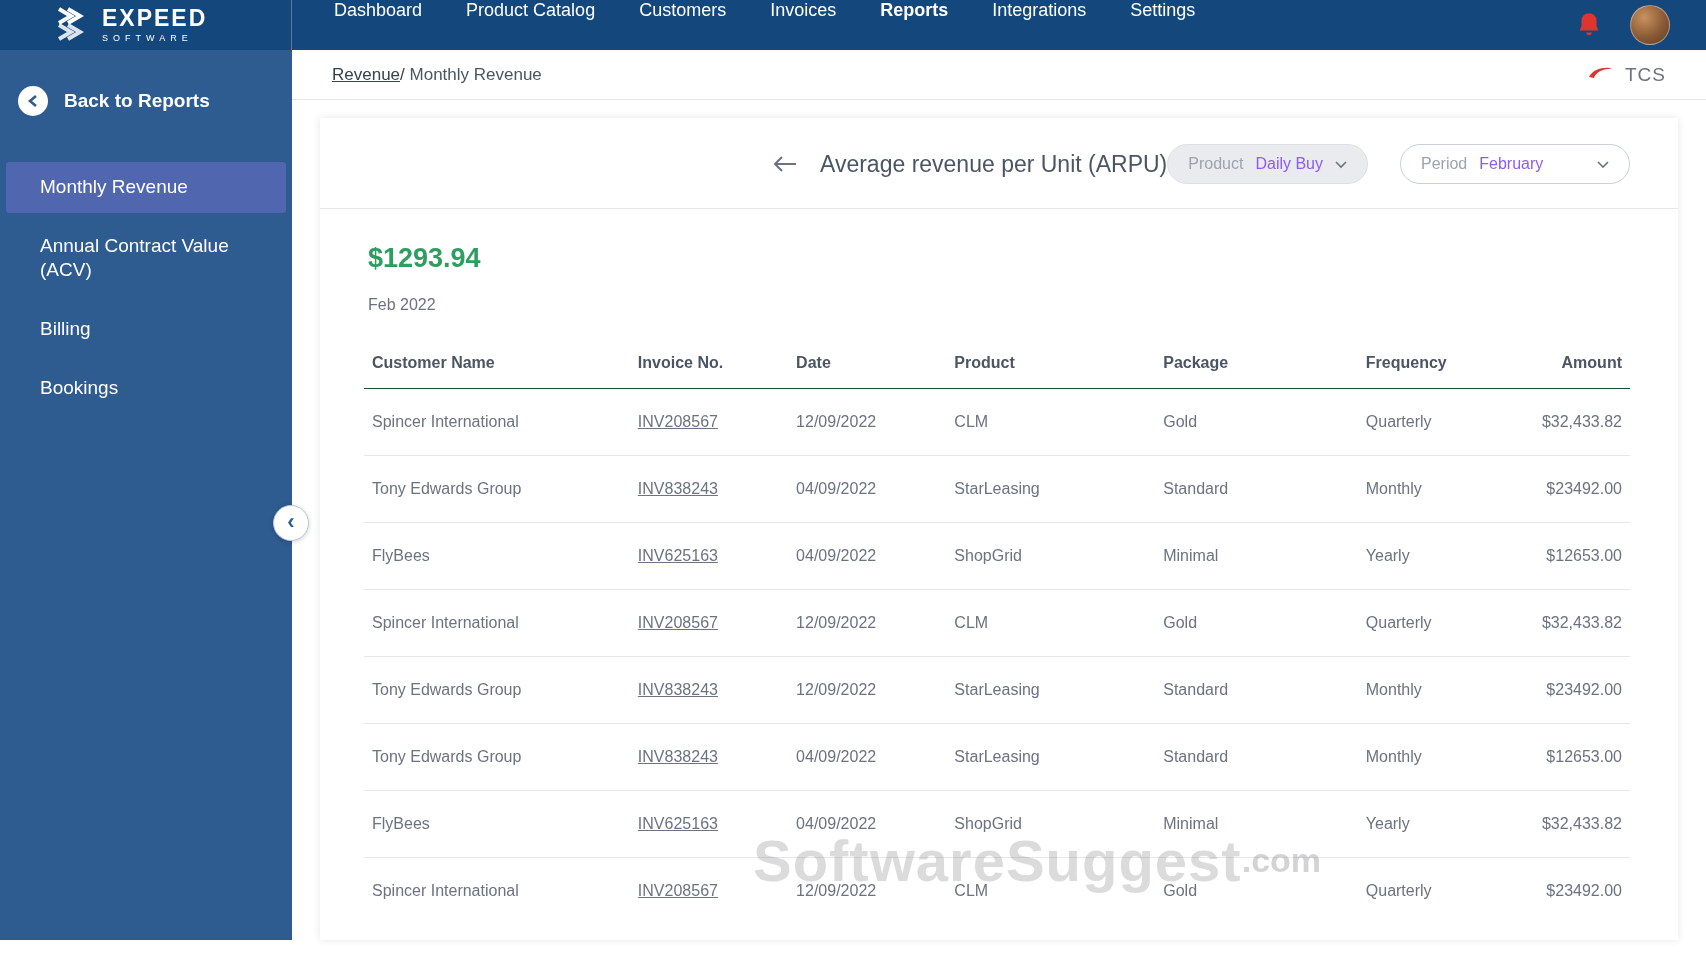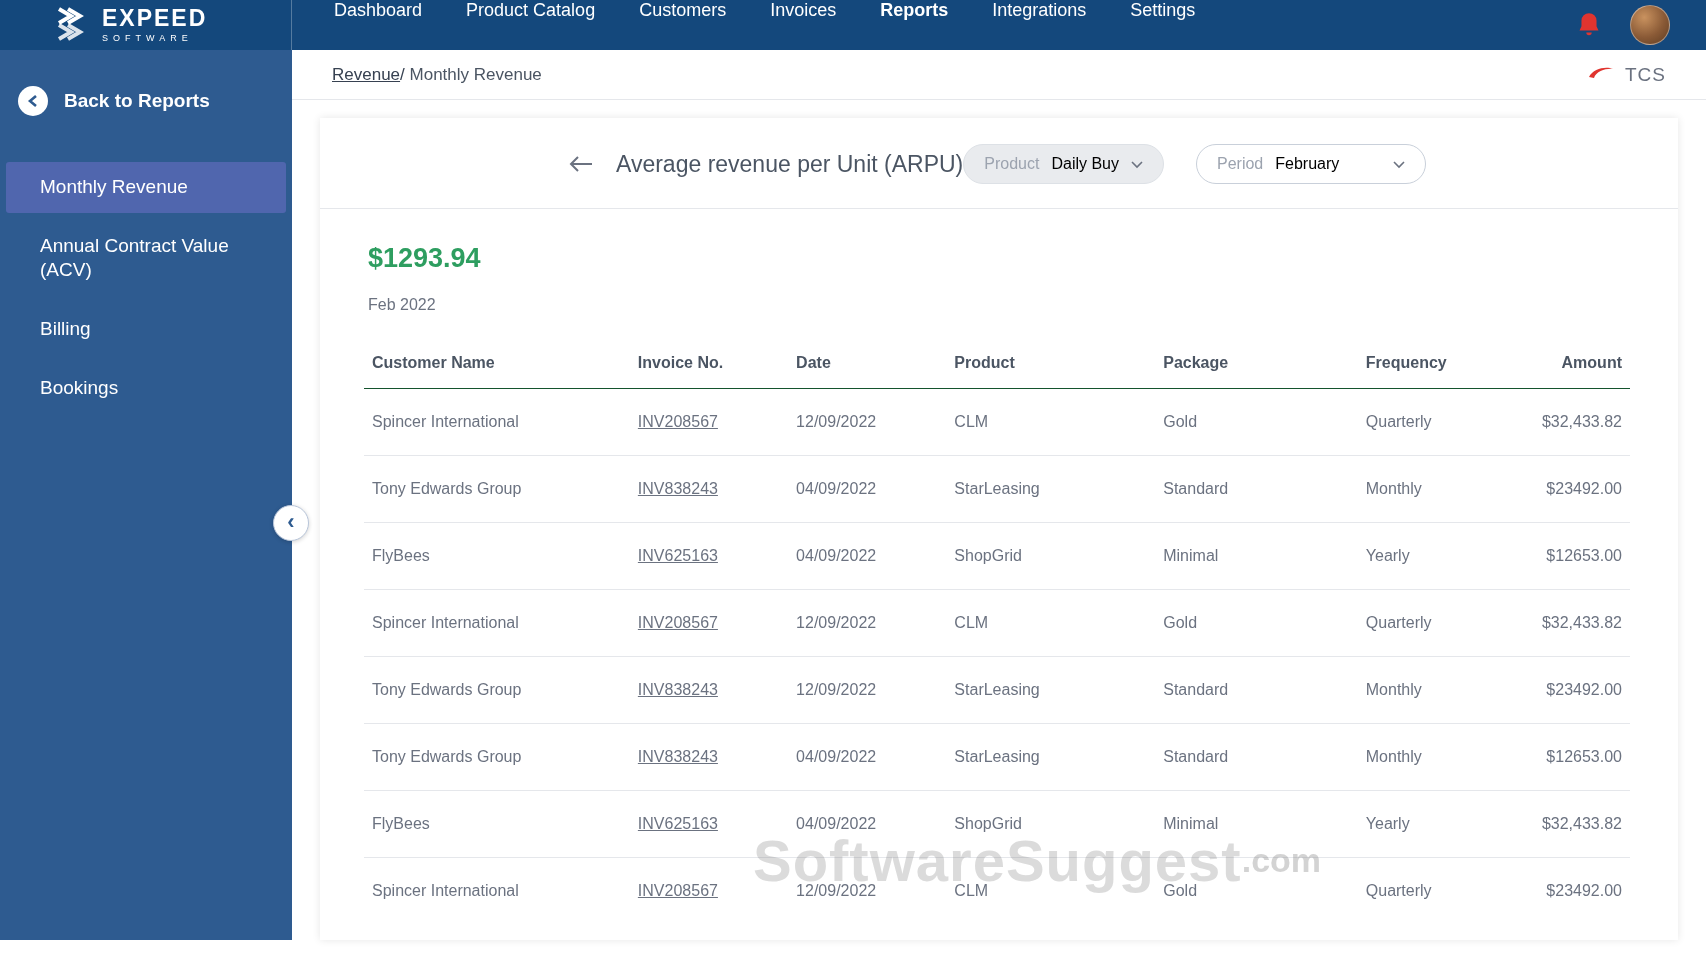--- a/index.html
+++ b/index.html
@@ -46,30 +46,30 @@
   
   .crumb-bar{height:50px;display:flex;align-items:center;justify-content:space-between;padding:0 40px;border-bottom:1px solid var(--line);}
   .crumb{font-size:17px;color:#374151;}
   .crumb-link{color:#374151;text-decoration:underline;cursor:pointer;}
   .crumb-current{color:#4B5563;}
   .partner{display:flex;align-items:center;gap:10px;}
   .partner-name{font-size:19px;color:#6B7280;letter-spacing:1px;}
 
   
   .card{margin:18px 28px 0 28px;background:#fff;box-shadow:0 0 8px rgba(0,0,0,.10);position:relative;flex:1;}
-  .card-header{display:flex;align-items:center;justify-content:center;padding:26px 48px 24px 44px;border-bottom:1px solid var(--line);}
+  .card-header{display:flex;align-items:center;justify-content:flex-end;padding:26px 48px 24px 44px;border-bottom:1px solid var(--line);}
   .card-title-wrap{display:flex;align-items:center;gap:22px;}
   .back-arrow-btn{background:none;border:none;cursor:pointer;display:flex;}
   .card-title{font-size:23px;color:#4B5563;font-weight:400;}
   .filters{display:flex;align-items:center;gap:32px;}
   .pill{display:flex;align-items:center;gap:12px;border-radius:9999px;padding:10px 20px;font-size:16px;cursor:pointer;}
   .pill-product{background:#E9EBEE;border:1px solid #DDE1E6;}
   .pill-period{background:#fff;border:1px solid #C9D0DA;min-width:230px;justify-content:space-between;}
   .pill-label{color:#9CA3AF;}
-  .pill-value{color:#000000;}
+  .pill-value{color:#8b5cf6;}
   .pill-period .pill-value{flex:1;}
 
   .metric{padding:34px 48px 6px 48px;display:flex;align-items:baseline;gap:22px;flex-direction:column;}
   .metric-value{font-size:27px;font-weight:700;color:var(--accent-green);}
   .metric-period{font-size:16px;color:var(--text-muted);}
 
   
   table{border-collapse:collapse;width:calc(100% - 92px);margin:18px 48px 0 44px;}
   th{text-align:left;font-size:16px;color:#4B5563;font-weight:700;padding:16px 8px;border-bottom:1px solid #14532d;}
   td{font-size:16px;color:var(--text-muted);padding:24px 8px;border-bottom:1px solid var(--line);}

